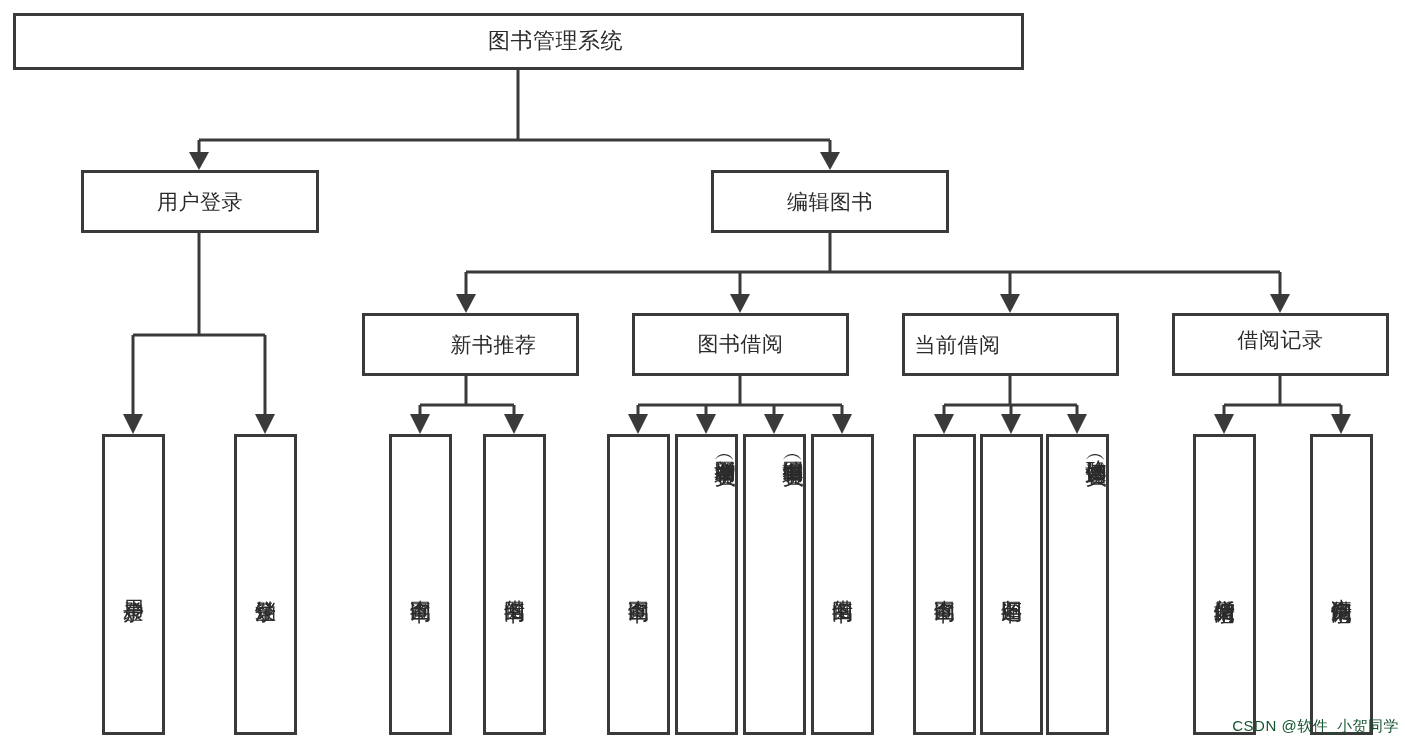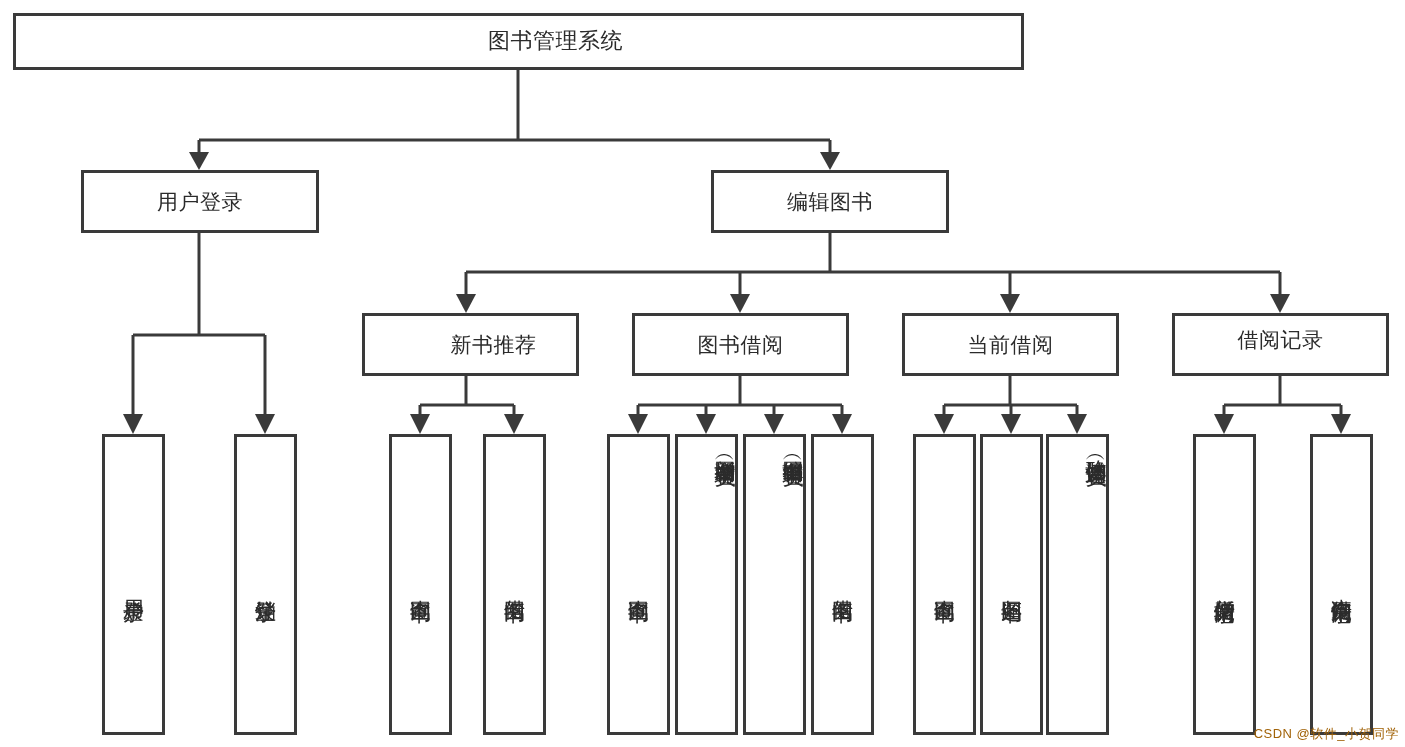--- a/index.html
+++ b/index.html
@@ -77,23 +77,23 @@
     writing-mode: vertical-rl;
     text-orientation: upright;
     white-space: normal;
     align-items: flex-start;
     justify-content: flex-start;
     line-height: 1.12;
   }
   .watermark {
     position: absolute;
     right: 6px;
-    bottom: 4px;
-    font-size: 13px;
-    color: #a16207;
+    bottom: 11px;
+    font-size: 15px;
+    color: #14532d;
     letter-spacing: 0.5px;
     white-space: nowrap;
     pointer-events: none;
   }
 </style>
 </head>
 <body>
 
 <div id="diagram-root">
 
@@ -186,22 +186,22 @@
     <rect class="node-box" x="1194.5" y="435.5" width="60" height="298"></rect>
     <rect class="node-box" x="1311.5" y="435.5" width="60" height="298"></rect>
   </svg>
 
   <div class="node-label-h root" style="left:14px; top:14px; width:1009px; height:55px;">图书管理系统</div>
 
   <div class="node-label-h" style="left:82px; top:171px; width:236px; height:61px;">用户登录</div>
   <div class="node-label-h" style="left:712px; top:171px; width:236px; height:61px;">编辑图书</div>
 
   <div class="node-label-h" style="left:363px; top:314px; width:215px; height:61px;margin-left:23px;">新书推荐</div>
-  <div class="node-label-h" style="left:633px; top:314px; width:215px; height:61px;">图书借阅</div>
-  <div class="node-label-h" style="left:903px; top:314px; width:215px; height:61px;">当前借阅</div>
+  <div class="node-label-h" style="left:633px; top:314px; width:215px; height:61px;font-family:Liberation Serif, serif;">图书借阅</div>
+  <div class="node-label-h" style="left:850px; top:314px; width:215px; height:61px;">当前借阅</div>
   <div class="node-label-h" style="left:1173px; top:314px; width:215px; height:51px;">借阅记录</div>
 
   <div class="node-label-v" style="left:103px; top:435px; width:61px; height:299px;">用户登录</div>
   <div class="node-label-v" style="left:235px; top:435px; width:61px; height:299px;">注销登录</div>
 
   <div class="node-label-v" style="left:390px; top:435px; width:61px; height:299px;">查询图书</div>
   <div class="node-label-v" style="left:484px; top:435px; width:61px; height:299px;">借阅图书</div>
 
   <div class="node-label-v" style="left:608px; top:435px; width:61px; height:299px;">查询图书</div>
   <div class="node-label-v two-col" style="left:676px; top:443px; width:61px; height:283px; padding-top:0;">新增图书（管理员）</div>

